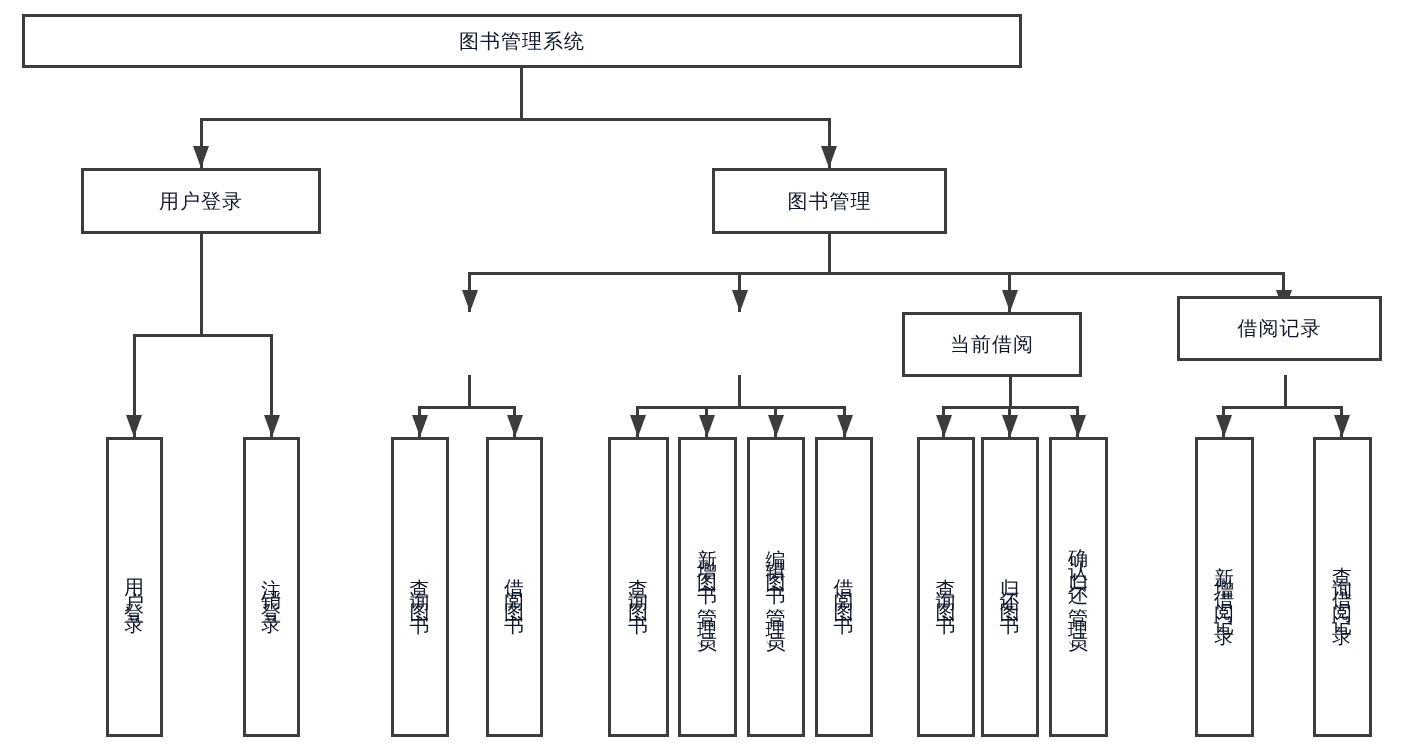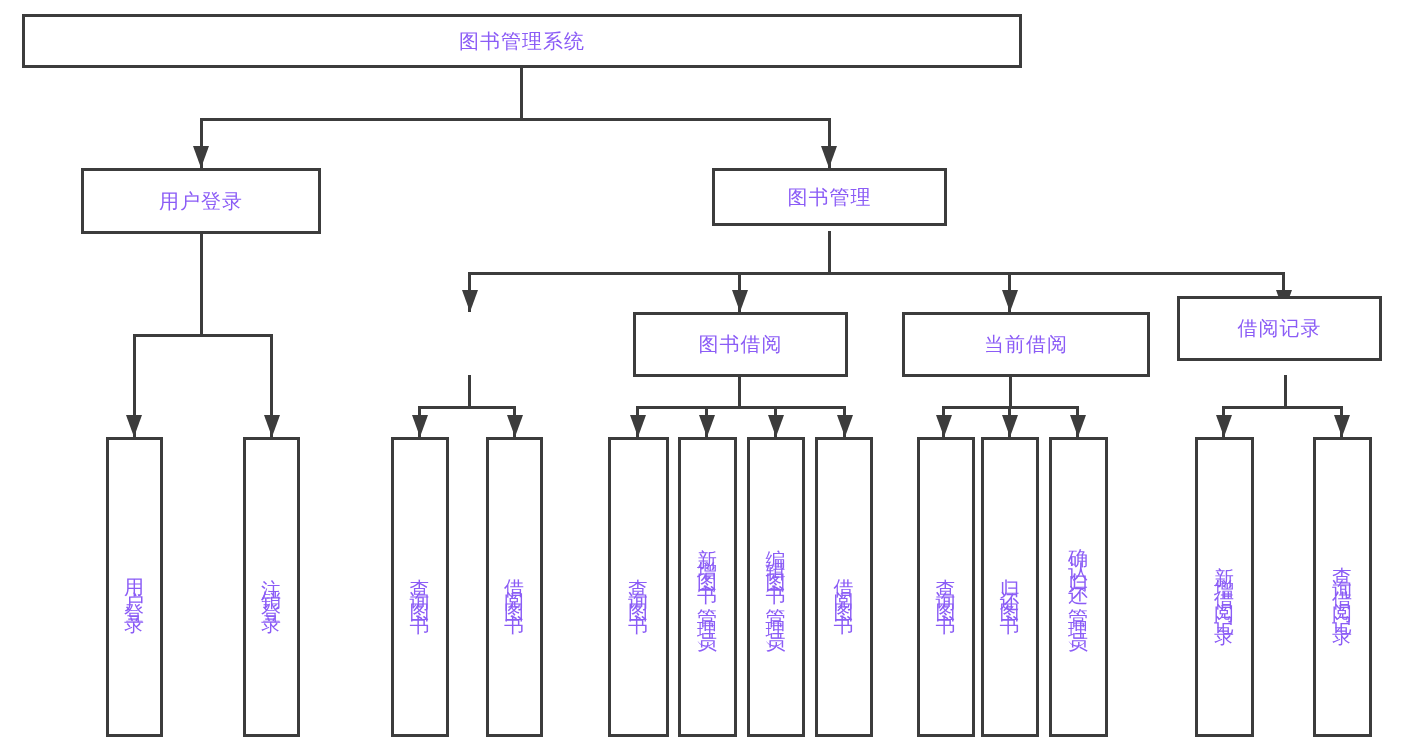--- a/index.html
+++ b/index.html
@@ -4,21 +4,21 @@
 <style>
   html,body{margin:0;padding:0;background:#ffffff;}
   .stage{
     position:relative;width:1405px;height:747px;background:#ffffff;
     font-family:"Liberation Sans","DejaVu Sans",sans-serif;overflow:hidden;
   }
   
   .box{
     position:absolute;box-sizing:border-box;background:#ffffff;
     border:3px solid #3c3c3c;display:flex;align-items:center;justify-content:center;
-    color:#8b5cf6;z-index:2;
+    color:#0f172a;z-index:2;
   }
   .box .lbl{font-size:20px;letter-spacing:1px;white-space:nowrap;}
   .leaf .lbl{
     writing-mode:vertical-rl;text-orientation:mixed;
     font-size:20px;letter-spacing:12px;line-height:1;white-space:nowrap;
   }
   
   .v{position:absolute;width:3px;background:#3c3c3c;z-index:1;}
   .h{position:absolute;height:3px;background:#3c3c3c;z-index:1;}
   .ah{
@@ -95,28 +95,25 @@
   <div class="ah" style="left:1216px;top:415px"></div>
   <div class="ah" style="left:1334px;top:415px"></div>
 
   <div class="box" style="left:22px;top:14px;width:1000px;height:54px">
     <span class="lbl">图书管理系统</span>
   </div>
 
   <div class="box" style="left:81px;top:168px;width:240px;height:66px">
     <span class="lbl">用户登录</span>
   </div>
-  <div class="box" style="left:712px;top:168px;width:235px;height:58px">
+  <div class="box" style="left:712px;top:168px;width:235px;height:66px">
     <span class="lbl">图书管理</span>
   </div>
 
-  <div class="box" style="left:633px;top:312px;width:215px;height:65px">
-    <span class="lbl">图书借阅</span>
-  </div>
-  <div class="box" style="left:902px;top:312px;width:248px;height:65px">
+  <div class="box" style="left:902px;top:312px;width:180px;height:65px">
     <span class="lbl">当前借阅</span>
   </div>
   <div class="box" style="left:1177px;top:296px;width:205px;height:65px">
     <span class="lbl">借阅记录</span>
   </div>
 
   <div class="box leaf" style="left:106px;top:437px;width:57px;height:300px">
     <span class="lbl">用户登录</span>
   </div>
   <div class="box leaf" style="left:243px;top:437px;width:57px;height:300px">

